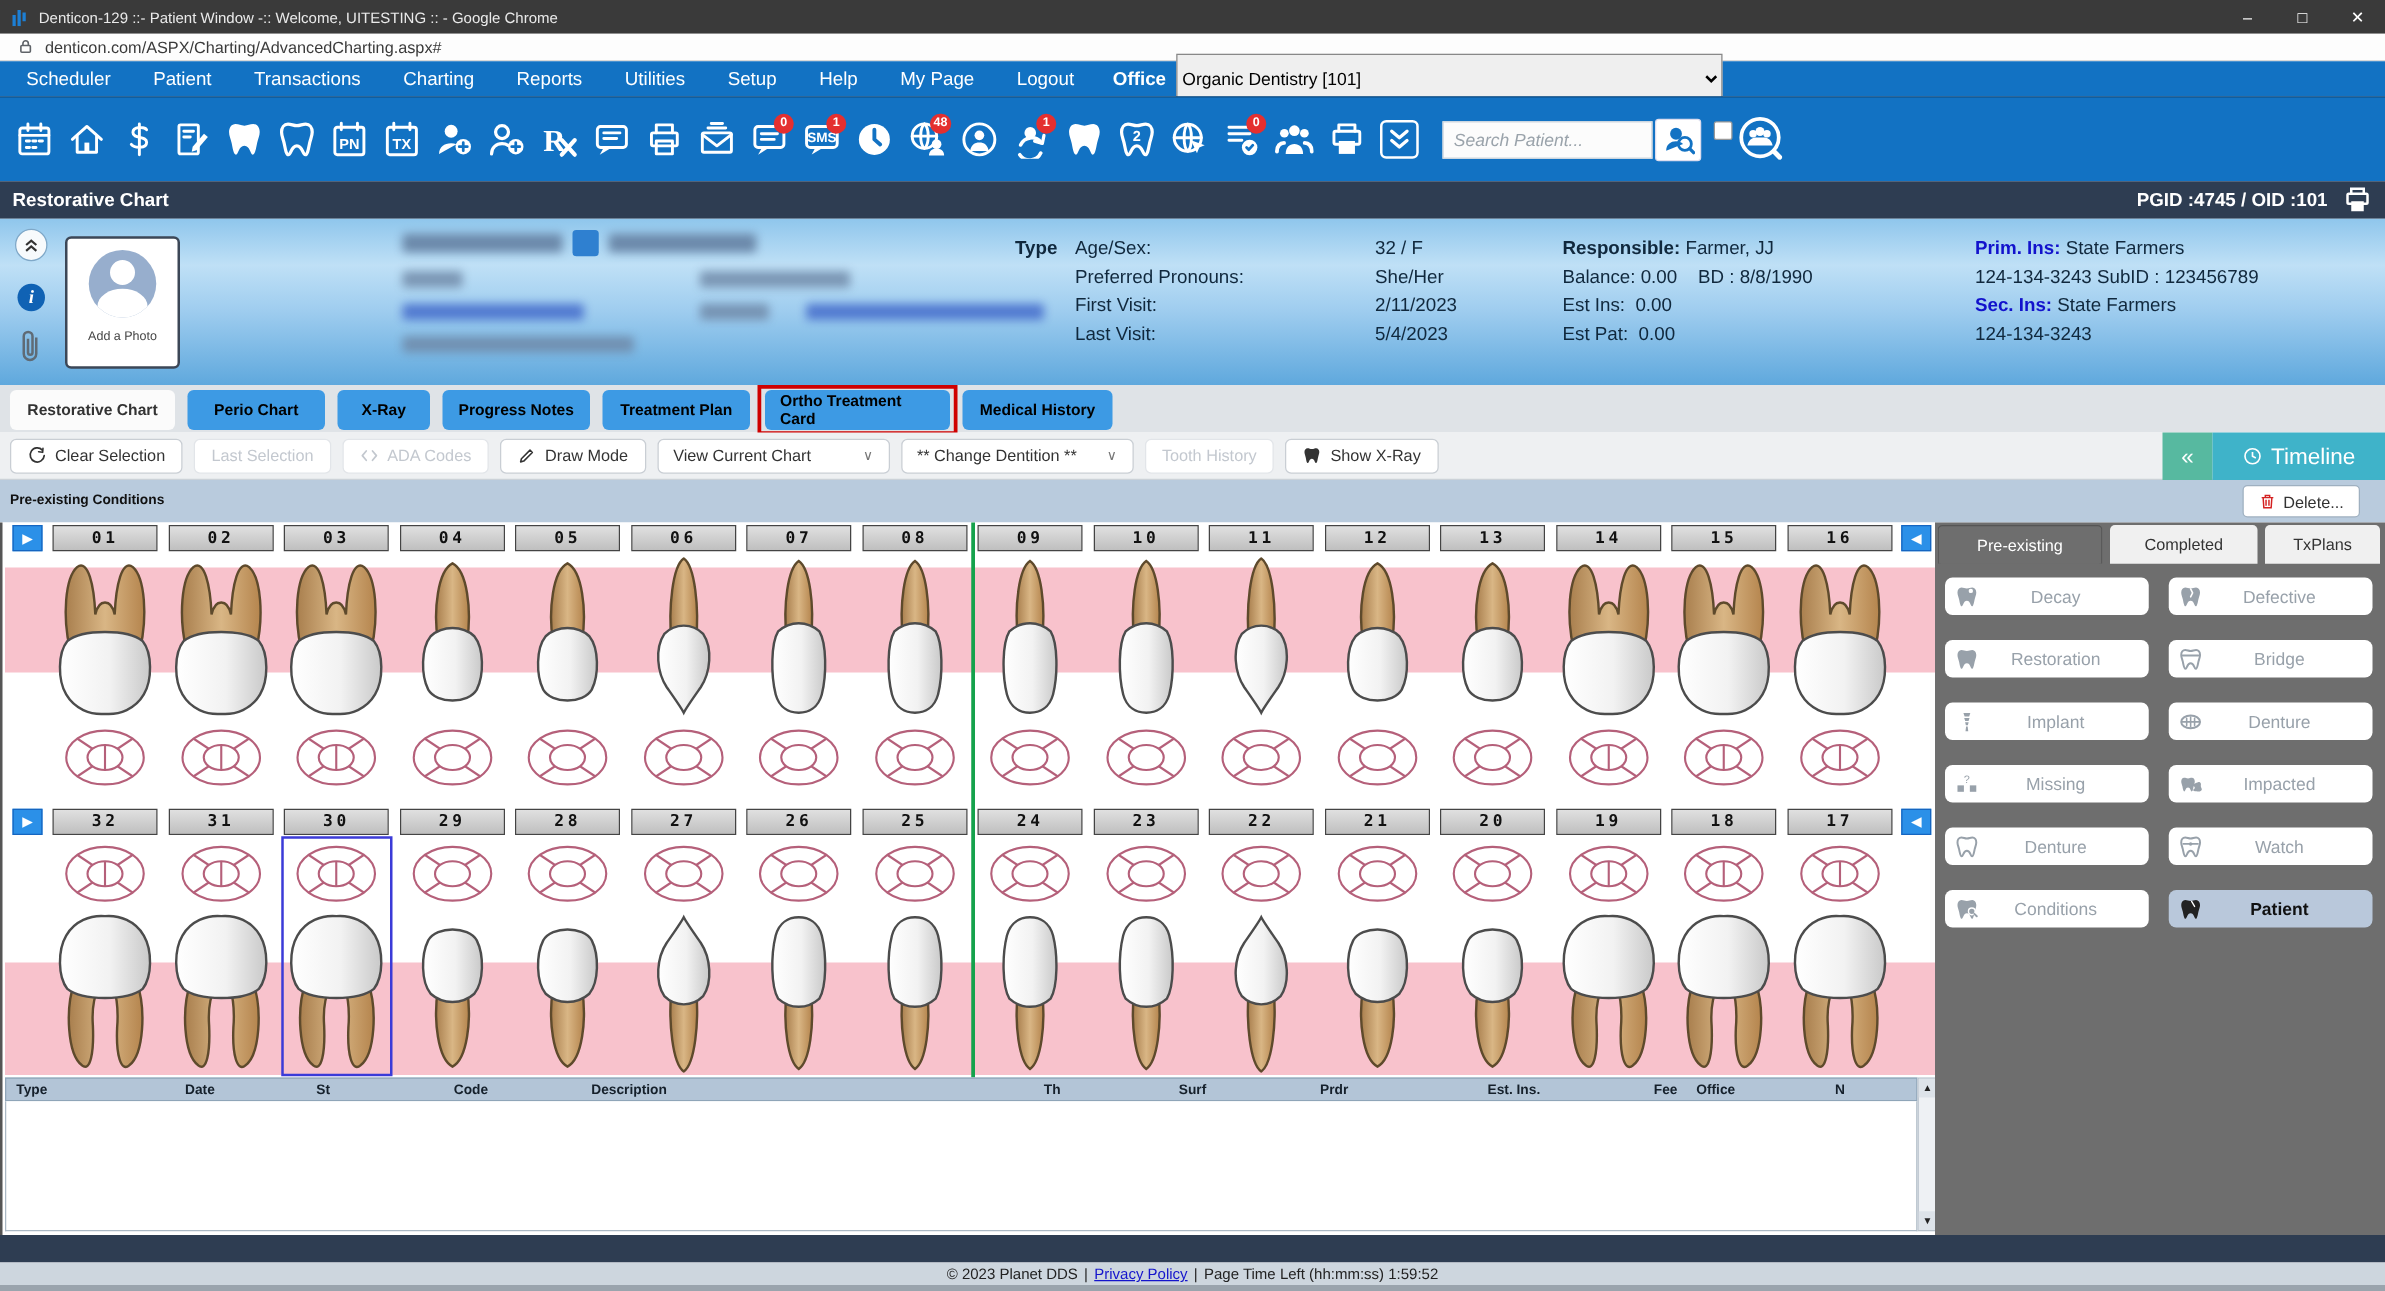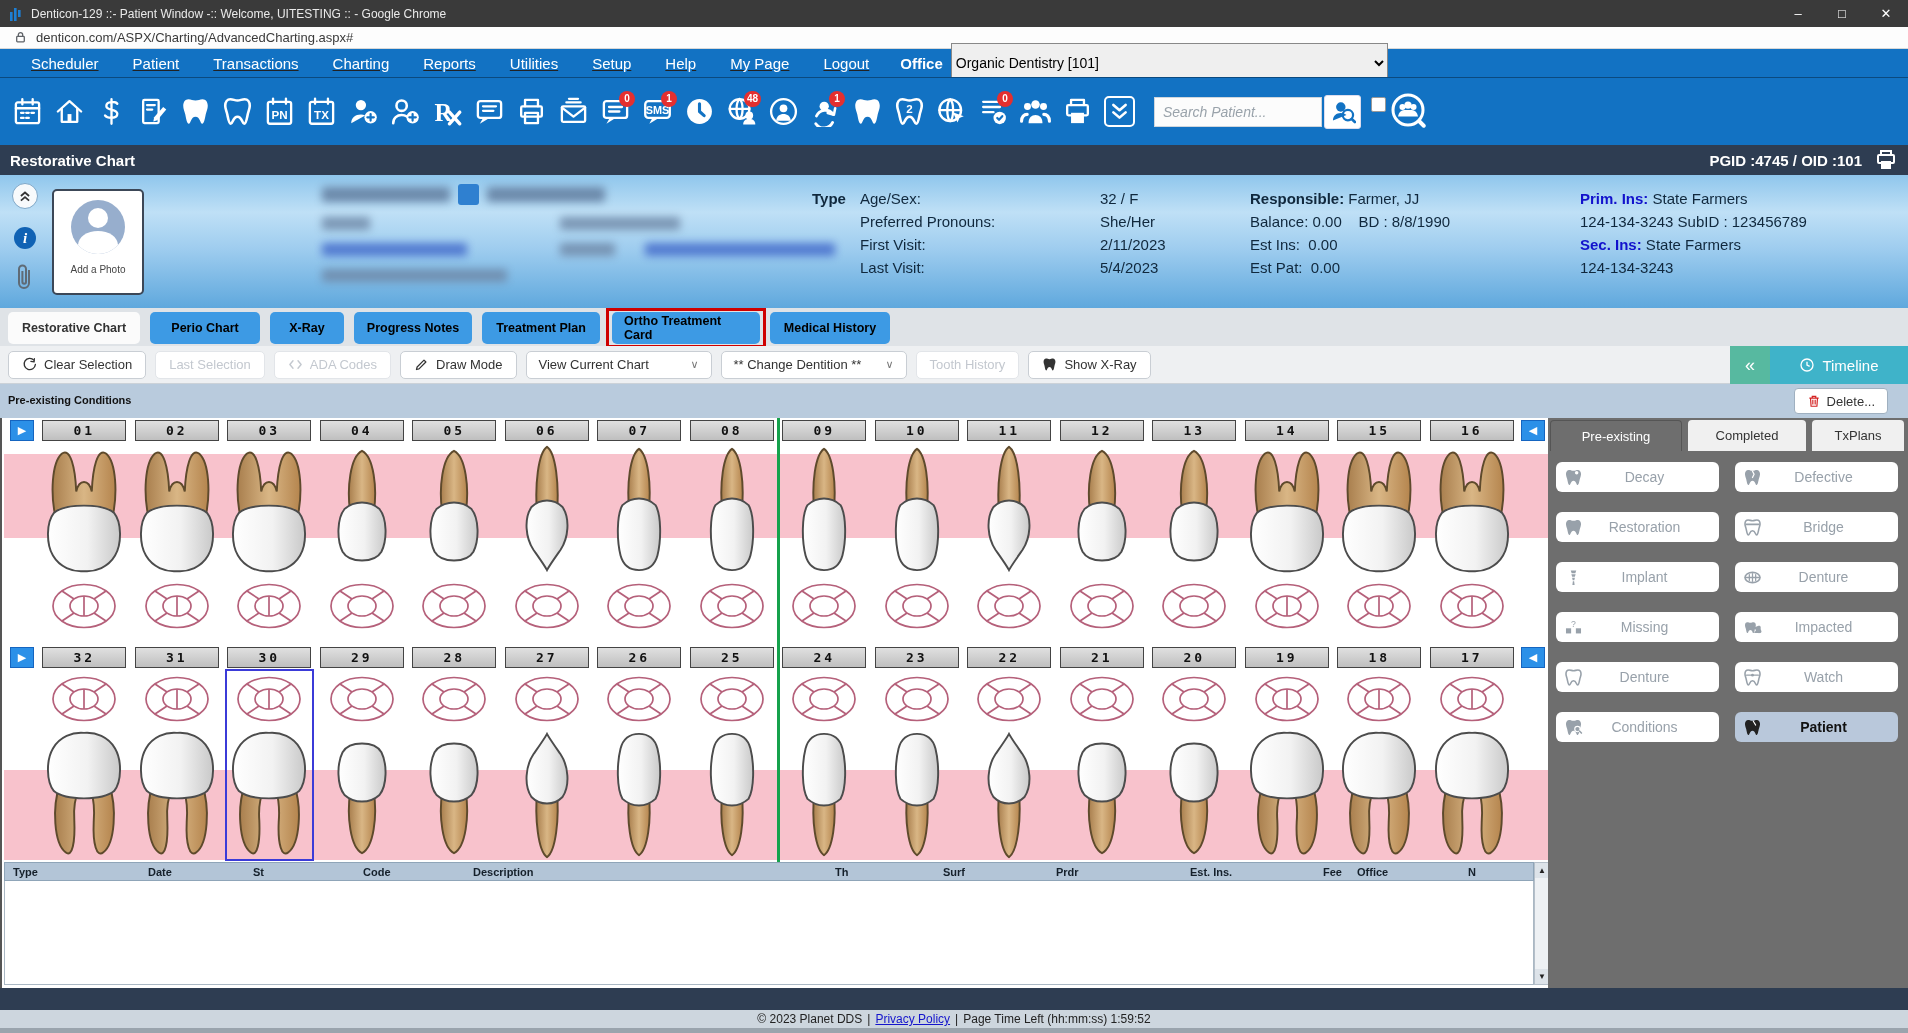--- a/index.html
+++ b/index.html
@@ -72,21 +72,21 @@
 
   
   #chart-toolbar { left:0; top:346px; width:1908px; height:38px; background:#eef0f2; border-bottom:1px solid #ccd2d8; display:flex; align-items:center; padding-left:8px; gap:9px; }
   .ct-btn { height:28px; background:#fff; border:1px solid #c9ced4; border-radius:5px; font-size:13px; color:#333; display:flex; align-items:center; padding:0 13px; gap:7px; white-space:nowrap; }
   .ct-btn svg { width:15px; height:15px; }
   .ct-btn.disabled { color:#c3c8cf; border-color:#e2e5e9; }
   .ct-select { height:28px; width:186px; background:#fff; border:1px solid #c9ced4; border-radius:5px; font-size:13px; color:#333; display:flex; align-items:center; justify-content:space-between; padding:0 12px; }
   .ct-select .sel-caret { font-size:11px; color:#777; }
   #timeline-wrap { position:absolute; right:0; top:0; height:38px; display:flex; }
   #collapse-panel-btn { width:40px; height:38px; background:#57b9a0; color:#fff; font-size:18px; display:flex; align-items:center; justify-content:center; }
-  #timeline-btn { width:138px; height:38px; background:#3fb3c9; color:#fff; font-size:15px; display:flex; align-items:center; justify-content:center; gap:7px; }
+  #timeline-btn { width:138px; height:38px; background:#3fb3c9; color:#fff; font-size:18px; display:flex; align-items:center; justify-content:center; gap:7px; }
   #timeline-btn svg { width:16px; height:16px; }
 
   
   #conditions-bar { left:0; top:384px; width:1908px; height:34px; background:#b9cbdd; }
   #conditions-title { position:absolute; left:8px; top:10px; font-size:11px; font-weight:bold; color:#111; }
   #delete-btn { position:absolute; right:20px; top:4px; height:26px; background:#fff; border:1px solid #9fb0c0; border-radius:4px; font-size:13px; color:#333; display:flex; align-items:center; padding:0 12px; gap:6px; }
   #delete-btn svg { width:14px; height:14px; color:#d42222; }
 
   
   #chart-area { left:0; top:418px; width:1548px; height:570px; background:#fff; border-left:2px solid #555; }
@@ -159,21 +159,21 @@
 
 <div class="abs" id="urlbar">
   <svg class="lock" viewBox="0 0 24 24" fill="none" stroke="#5f6368" stroke-width="2.4">
     <rect x="5" y="10" width="14" height="10" rx="1.5"></rect>
       <path d="M8 10V7a4 4 0 0 1 8 0v3"></path>
   </svg>
   <span class="url">denticon.com/ASPX/Charting/AdvancedCharting.aspx#</span>
 </div>
 
 <div class="abs" id="navbar">
-  <div id="nav-items" style="display:flex;align-items:center;padding-left:14px;text-decoration:underline;">
+  <div id="nav-items" style="display:flex;align-items:center;padding-left:4px;">
       <div class="navitem">Scheduler</div>
       <div class="navitem">Patient</div>
       <div class="navitem">Transactions</div>
       <div class="navitem">Charting</div>
       <div class="navitem">Reports</div>
       <div class="navitem">Utilities</div>
       <div class="navitem">Setup</div>
       <div class="navitem">Help</div>
       <div class="navitem">My Page</div>
       <div class="navitem">Logout</div>

